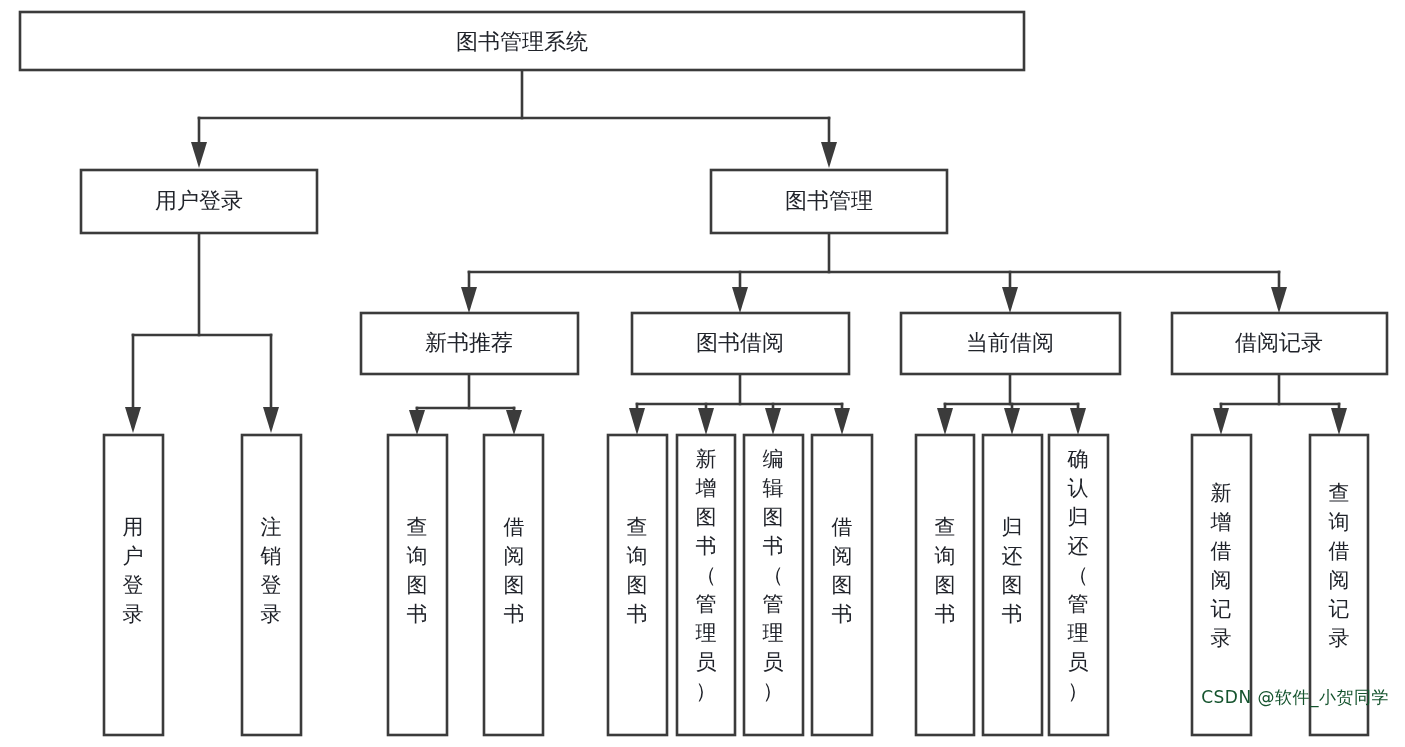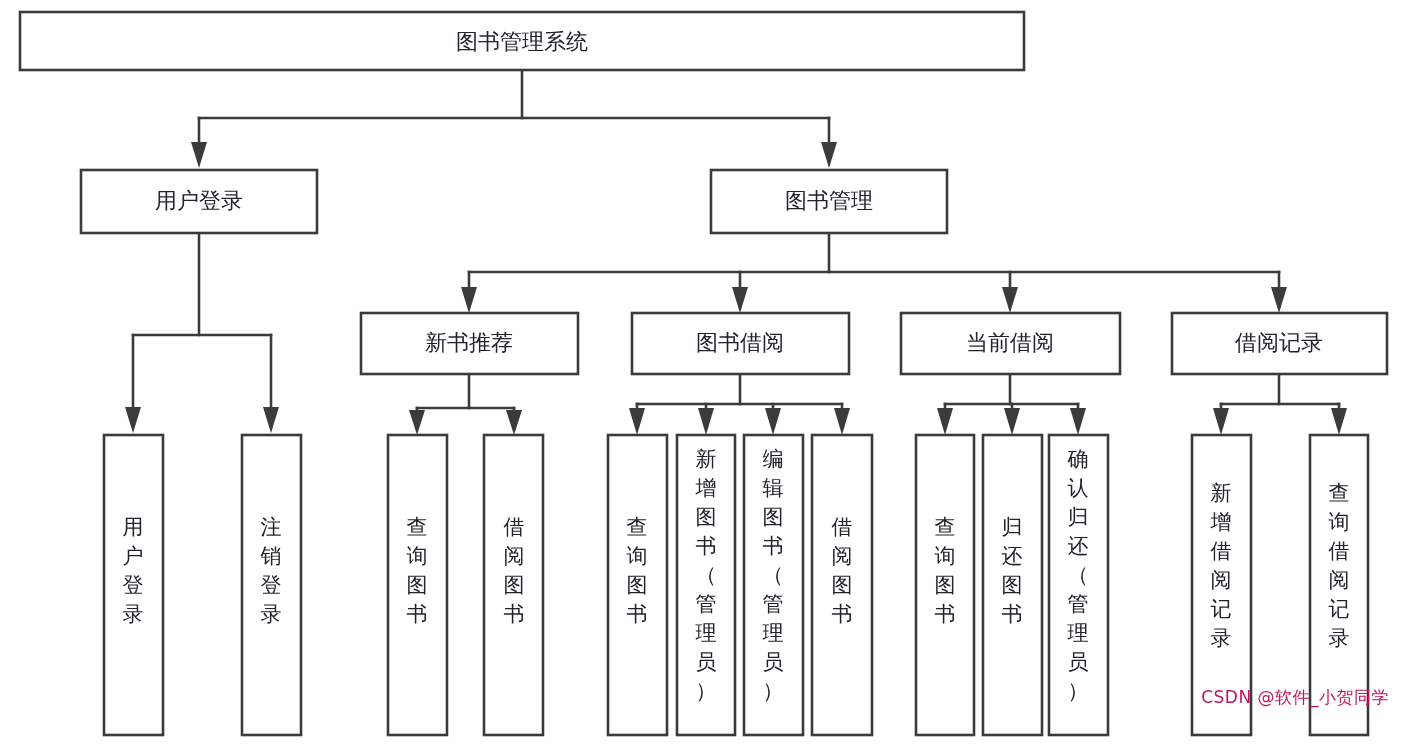--- a/index.html
+++ b/index.html
@@ -56,21 +56,21 @@
     font-family: "DejaVu Sans", "Liberation Sans", sans-serif;
     font-size: 21px;
     text-anchor: middle;
   }
   .watermark-text {
     position: absolute;
     right: 16px;
     bottom: 6px;
     font-family: "DejaVu Sans", "Liberation Sans", sans-serif;
     font-size: 17px;
-    color: #be185d;
+    color: #14532d;
     letter-spacing: 0.5px;
     white-space: nowrap;
     pointer-events: none;
   }
 </style>
 </head>
 <body>
 
 <div id="diagram-root">
 

